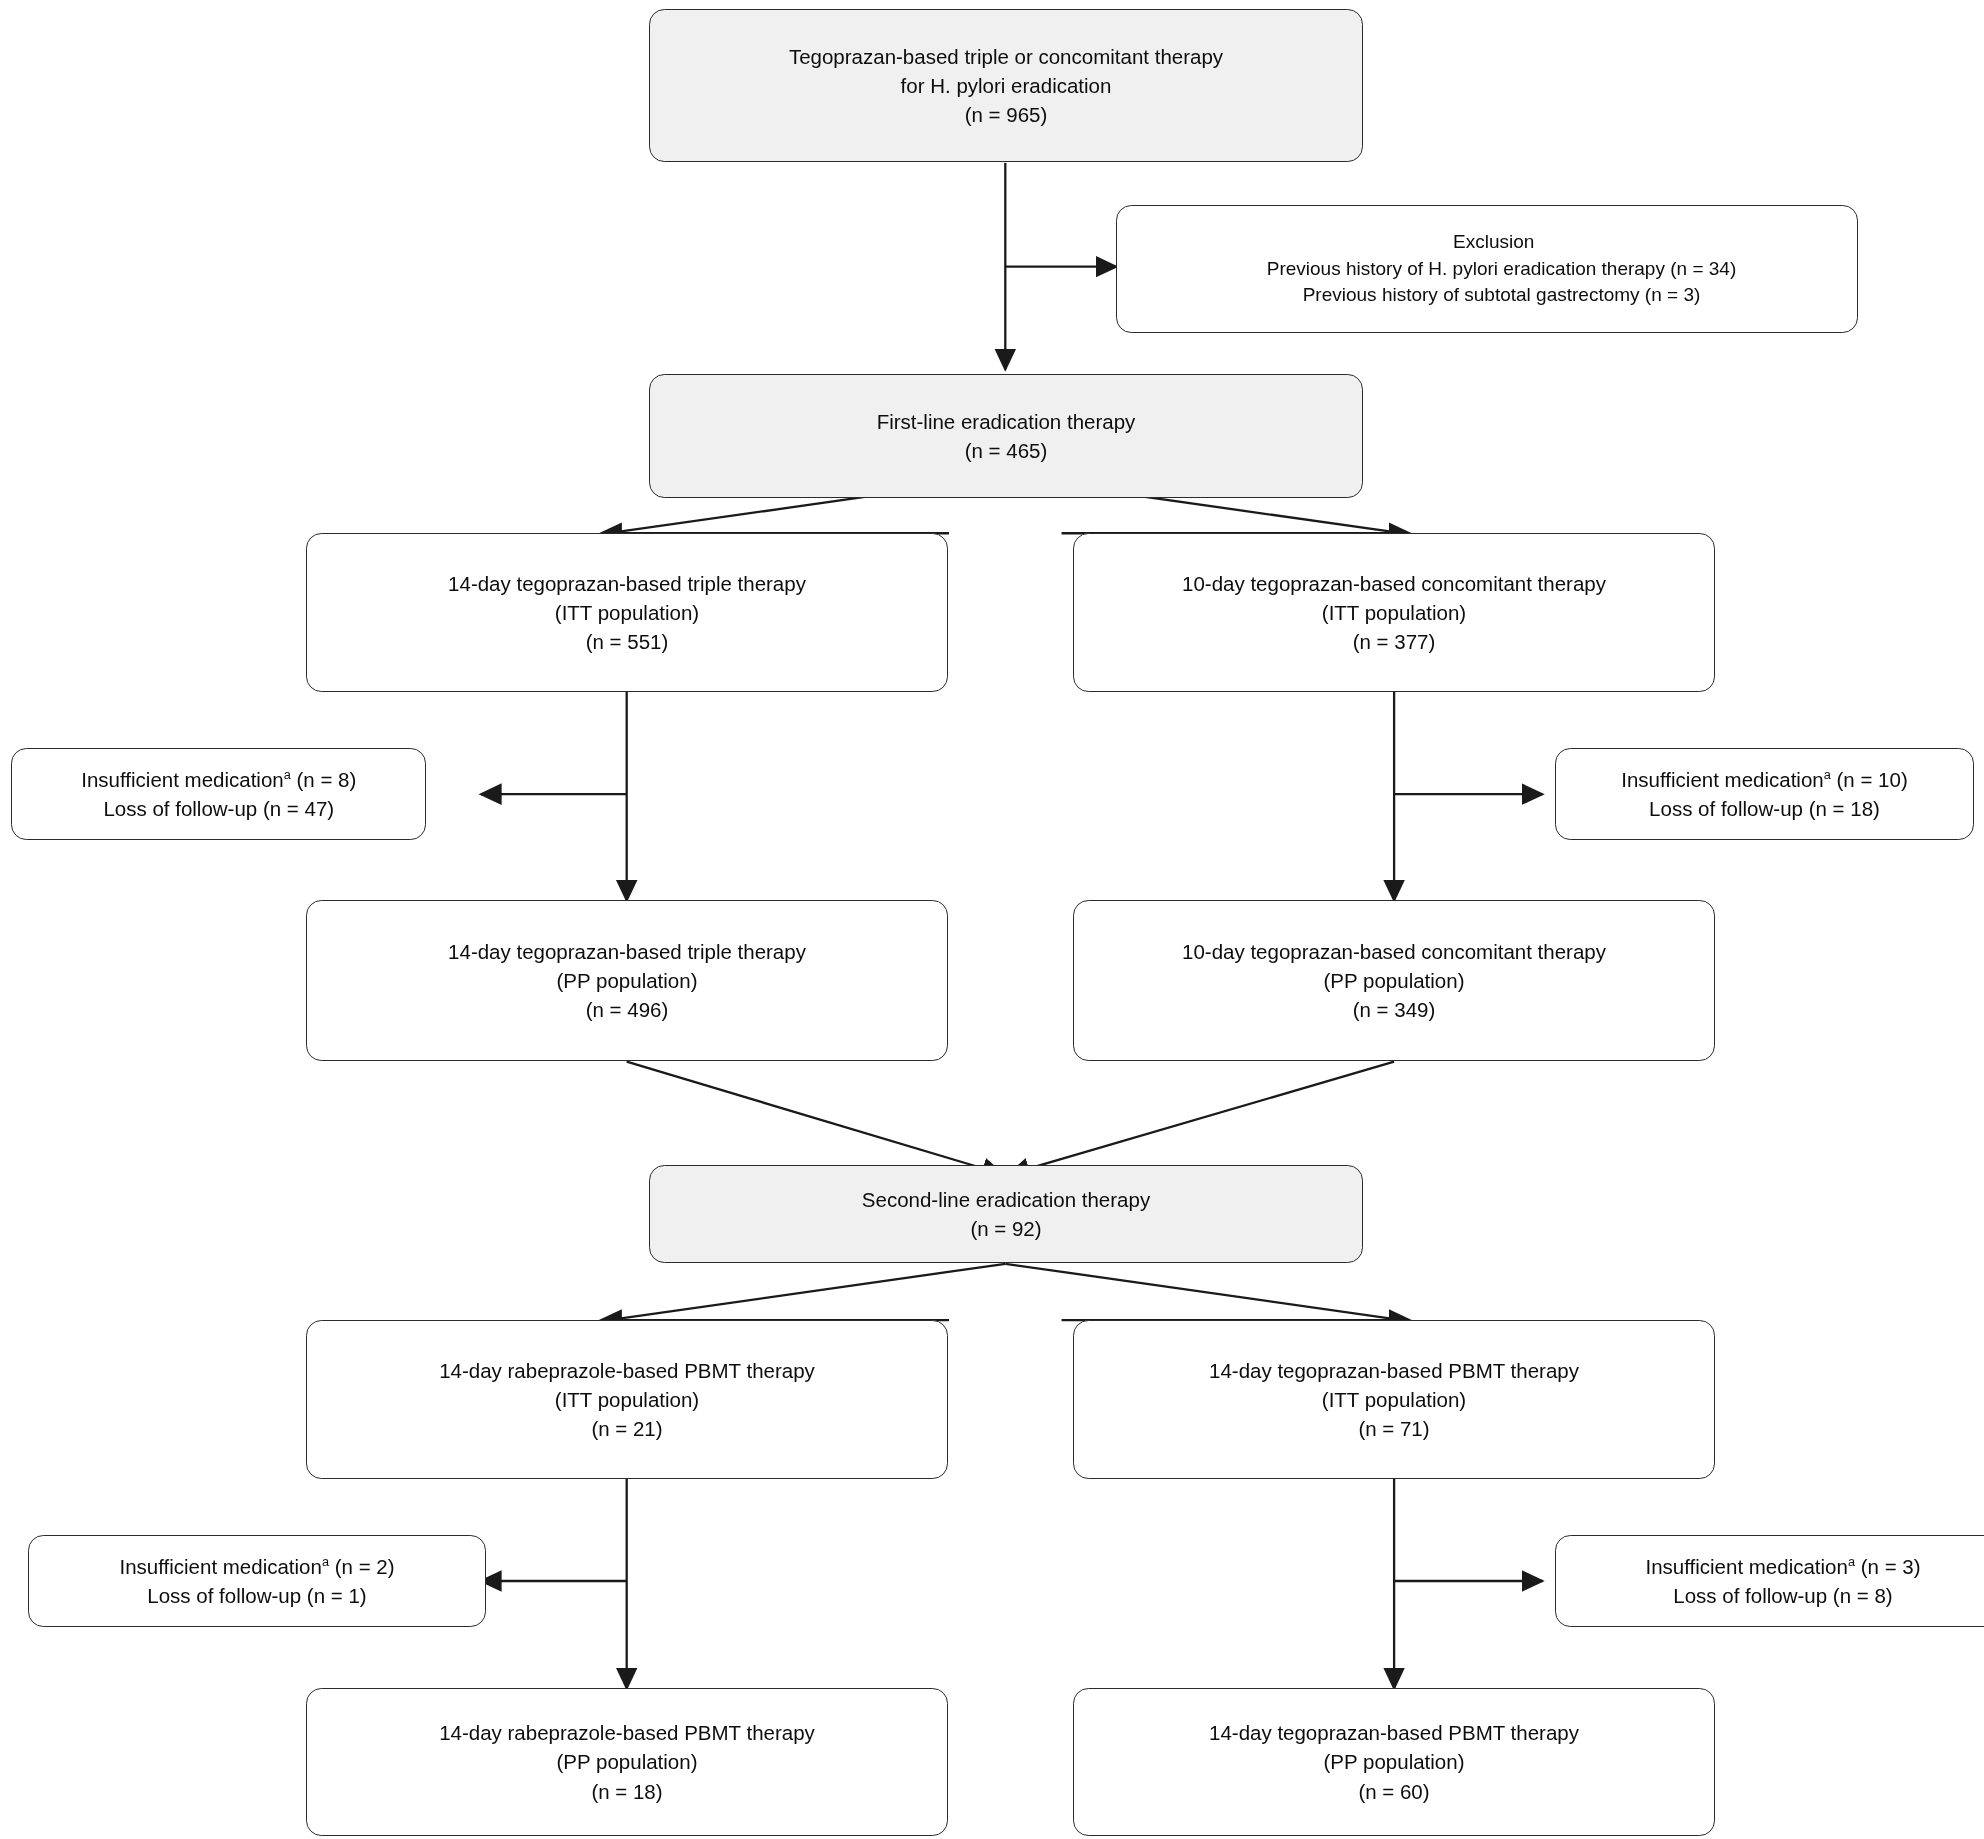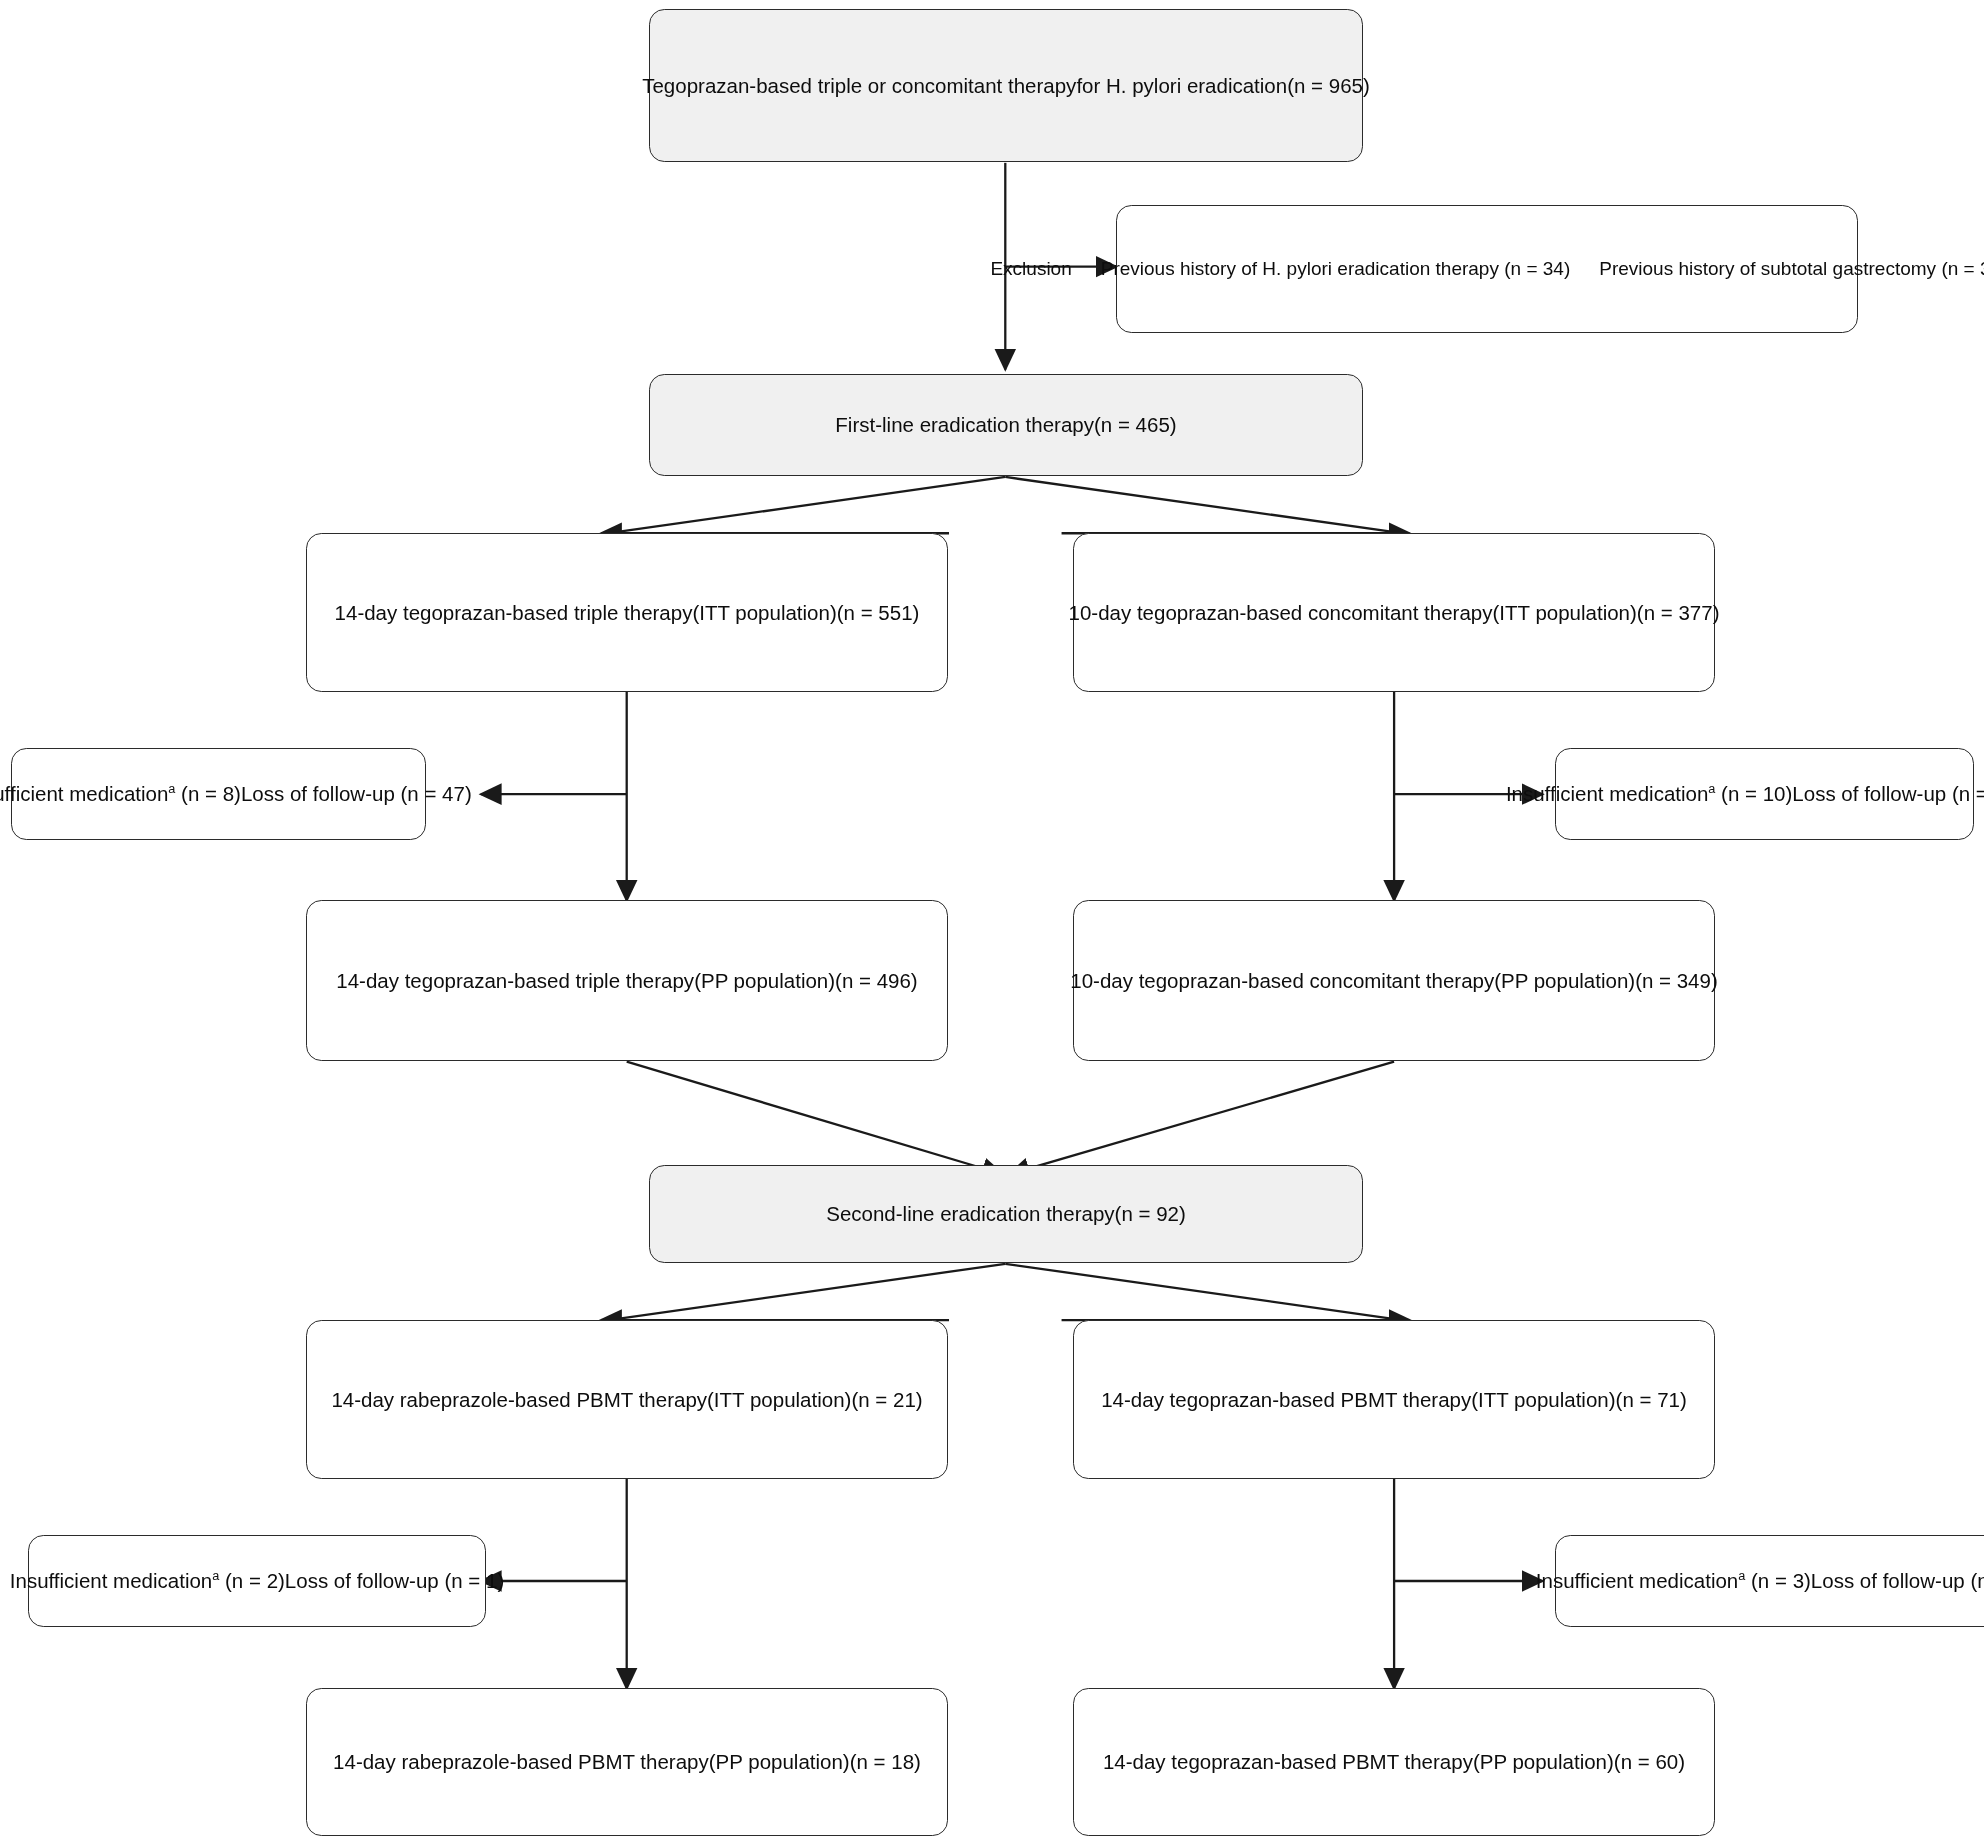--- a/index.html
+++ b/index.html
@@ -2,21 +2,21 @@
 <html style="font-size:8.2px"><head>
 <meta charset="utf-8">
 <style>
   html,body{margin:0;padding:0;background:#ffffff;}
   body{width:1985px;height:1840px;font-family:"Liberation Sans",sans-serif;}
   #stage{position:relative;width:1985px;height:1840px;overflow:hidden;background:#fff;}
   #wires{position:absolute;left:0;top:0;width:1985px;height:1840px;pointer-events:none;}
 
   .node{position:absolute;box-sizing:border-box;
         border:1.5px solid #2b2b2b;border-radius:15.3px;background:#ffffff;
-        display:flex;flex-direction:row;align-items:center;justify-content:center;
+        display:flex;flex-direction:column;align-items:center;justify-content:center;
         text-align:center;color:#0d0d0d;line-height:1.42;}
   .node.shaded{background:#f0f0f0;}
   .node.leftish{align-items:center;text-align:left;}
   .line{display:block;white-space:nowrap;}
   .f40{font-size:20.5px;}
   .f37{font-size:19px;}
   .ital{}
   sup{font-size:0.62em;vertical-align:super;line-height:0;}
   .exc-title{padding-left:13.3px;}
   .exc-item{padding-left:29px;}
@@ -75,21 +75,21 @@
     <span class="line f40"><span>for </span><span class="ital">H. pylori</span><span> eradication</span></span>
     <span class="line f40"><span>(</span><span class="ital">n</span><span> = 965)</span></span>
   </div>
 
   <div class="node leftish" style="left:1116px;top:205px;width:742px;height:128px;">
     <span class="line f37 exc-title">Exclusion</span>
     <span class="line f37 exc-item"><span>Previous history of </span><span class="ital">H. pylori</span><span> eradication therapy (</span><span class="ital">n</span><span> = 34)</span></span>
     <span class="line f37 exc-item"><span>Previous history of subtotal gastrectomy (</span><span class="ital">n</span><span> = 3)</span></span>
   </div>
 
-  <div class="node shaded" style="left:649px;top:374px;width:714px;height:102px;">
+  <div class="node shaded" style="left:649px;top:374px;width:714px;height:124px;">
     <span class="line f40">First-line eradication therapy</span>
     <span class="line f40"><span>(</span><span class="ital">n</span><span> = 465)</span></span>
   </div>
 
   <div class="node" style="left:306px;top:533px;width:642px;height:159px;">
     <span class="line f40">14-day tegoprazan-based triple therapy</span>
     <span class="line f40">(ITT population)</span>
     <span class="line f40"><span>(</span><span class="ital">n</span><span> = 551)</span></span>
   </div>
 

